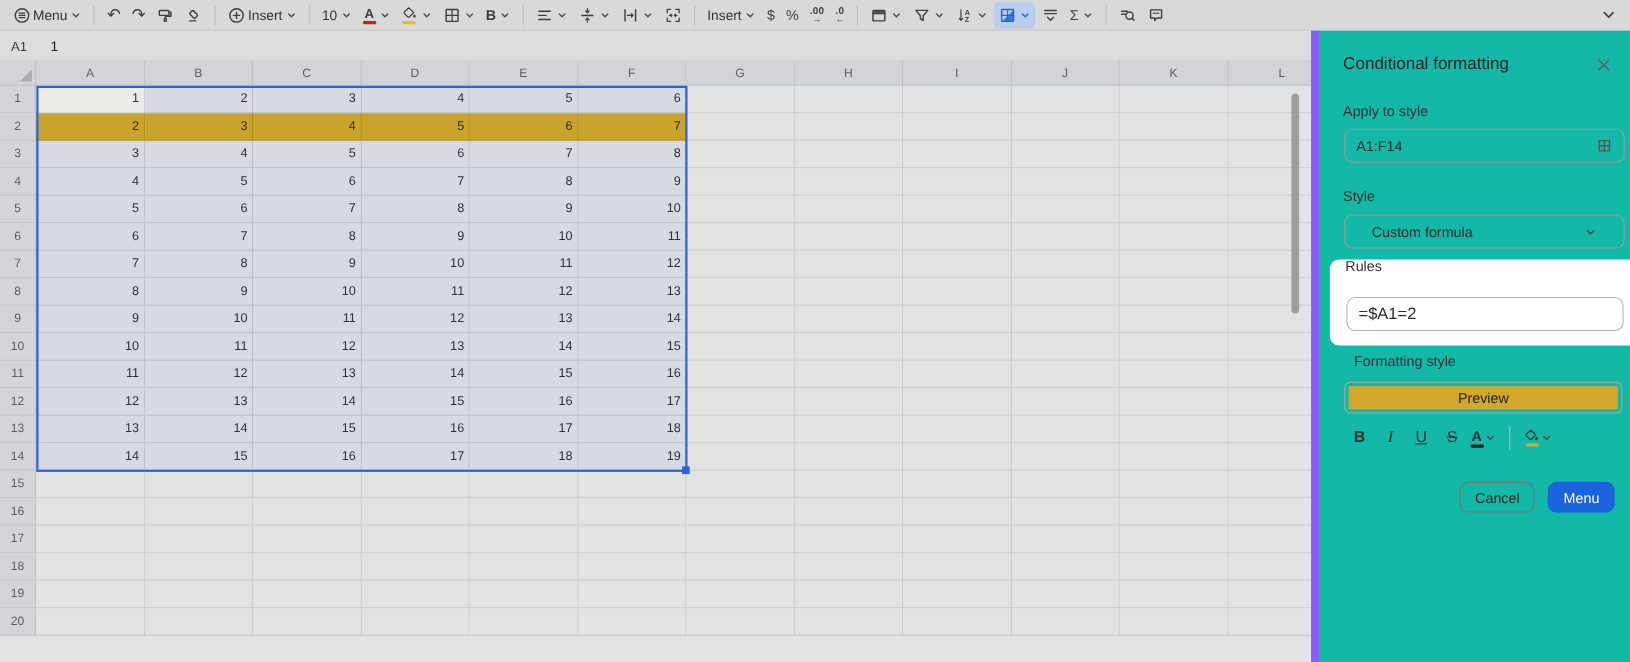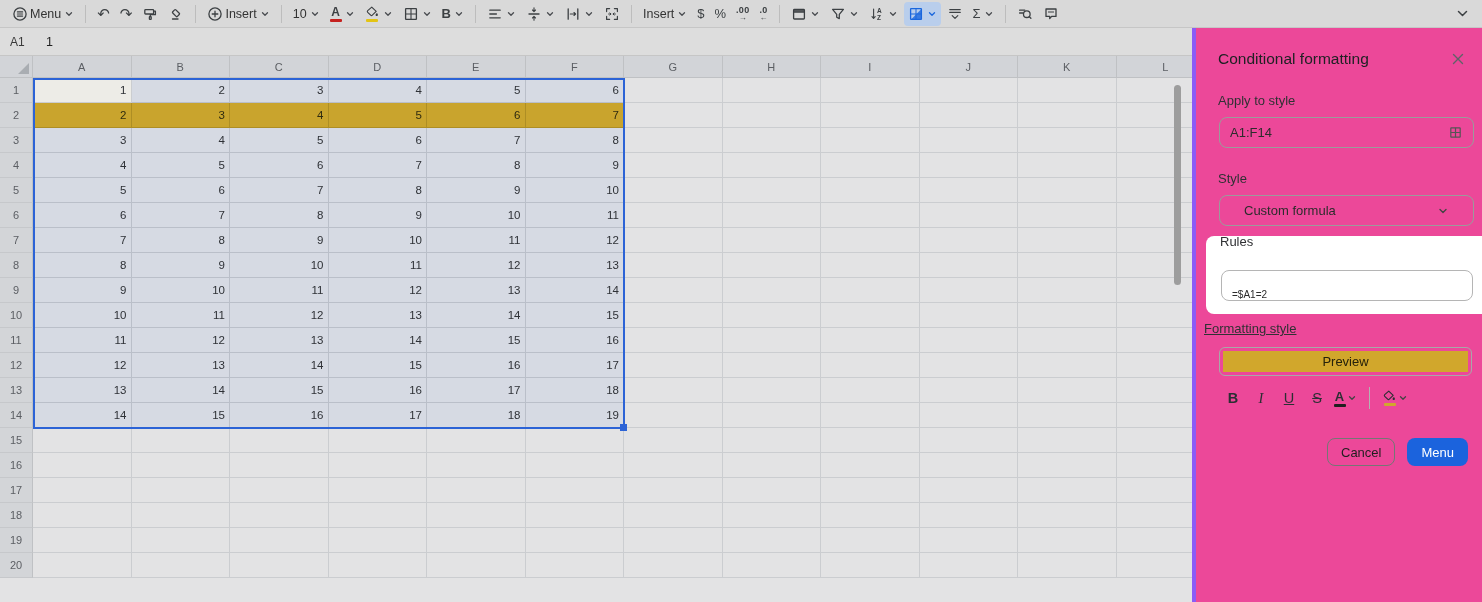--- a/index.html
+++ b/index.html
@@ -53,40 +53,40 @@
   .cell.activecell { background:#edece7; }
   .cell.gold { background:#c9a42d; border-right-color:#ae8e24; border-bottom-color:#ae8e24; color:#2f2b10; }
   #sel-border { position:absolute; left:33px; top:22px; width:592px; height:351px;
     border:2px solid #2c63d6; pointer-events:auto; }
   #sel-handle { position:absolute; right:-4px; bottom:-4px; width:7px; height:7px; background:#2c63d6; }
   #vscrollbar { position:absolute; left:1174px; top:85px; width:7px; height:200px;
     background:#9d9d9d; border-radius:4px; }
 
   
   #panel { position:absolute; left:1192px; top:28px; width:290px; height:574px;
-    background:#ec4899; border-left:4px solid #8b5cf6; }
+    background:#14b8a6; border-left:7px solid #8b5cf6; }
   #panel .abs { position:absolute; }
   #panel-title { left:22px; top:22px; font-size:15.5px; color:#202124; font-weight:500; }
   #panel-close { right:14px; top:21px; width:20px; height:20px; display:flex; align-items:center;
     justify-content:center; color:#5f6368; }
   .plabel { font-size:13px; color:#303134; }
   #lbl-range { left:22px; top:65px; }
   #inp-range { left:23px; top:89px; width:255px; height:31px; border:1px solid #9b9b9b; border-radius:8px;
     display:flex; align-items:center; padding:0 10px; font-size:13px; color:#2c2c2c; }
   #inp-range .grow1 { flex:1; }
   #lbl-style { left:22px; top:143px; }
   #sel-style { left:23px; top:167px; width:255px; height:31px; border:1px solid #9b9b9b; border-radius:8px;
     display:flex; align-items:center; padding:0 24px; font-size:13px; color:#2c2c2c; }
   #sel-style .grow1 { flex:1; }
   #spotlight { left:10px; top:208px; width:280px; height:78px; background:#ffffff;
     border-radius:8px 0 0 8px; }
   #lbl-rules { left:24px; top:206px; z-index:2; }
   #inp-rules { left:25px; top:242px; width:252px; height:31px; background:#fff; border:1px solid #b5b5b5;
-    border-radius:8px; display:flex; align-items:flex-end; padding:0 10px; font-size:10px; color:#2c2c2c; z-index:2; }
-  #lbl-fmt { left:8px; top:293px;text-decoration:underline; }
+    border-radius:8px; display:flex; align-items:center; padding:0 10px; font-size:15px; color:#2c2c2c; z-index:2; }
+  #lbl-fmt { left:32px; top:293px; }
   #preview-box { left:23px; top:319px; width:253px; height:29px; border:1px solid #a8a8a8; border-radius:6px;
     display:flex; align-items:center; padding:3px; }
   #preview-inner { flex:1; height:100%; background:#d1a72c; display:flex; align-items:center;
     justify-content:center; font-size:13px; color:#26220b; }
   #fmt-row { left:25px; top:357px; height:26px; display:flex; align-items:center; gap:4px; color:#2b2f33; }
   .fbtn { min-width:24px; height:24px; display:flex; align-items:center; justify-content:center;
     font-size:14.5px; color:#2b2f33; border-radius:4px; }
   .fbtn.b { font-weight:700; }
   .fbtn.i { font-style:italic; font-family:"Liberation Serif","DejaVu Serif",serif; }
   .fbtn.u { text-decoration:underline; }

